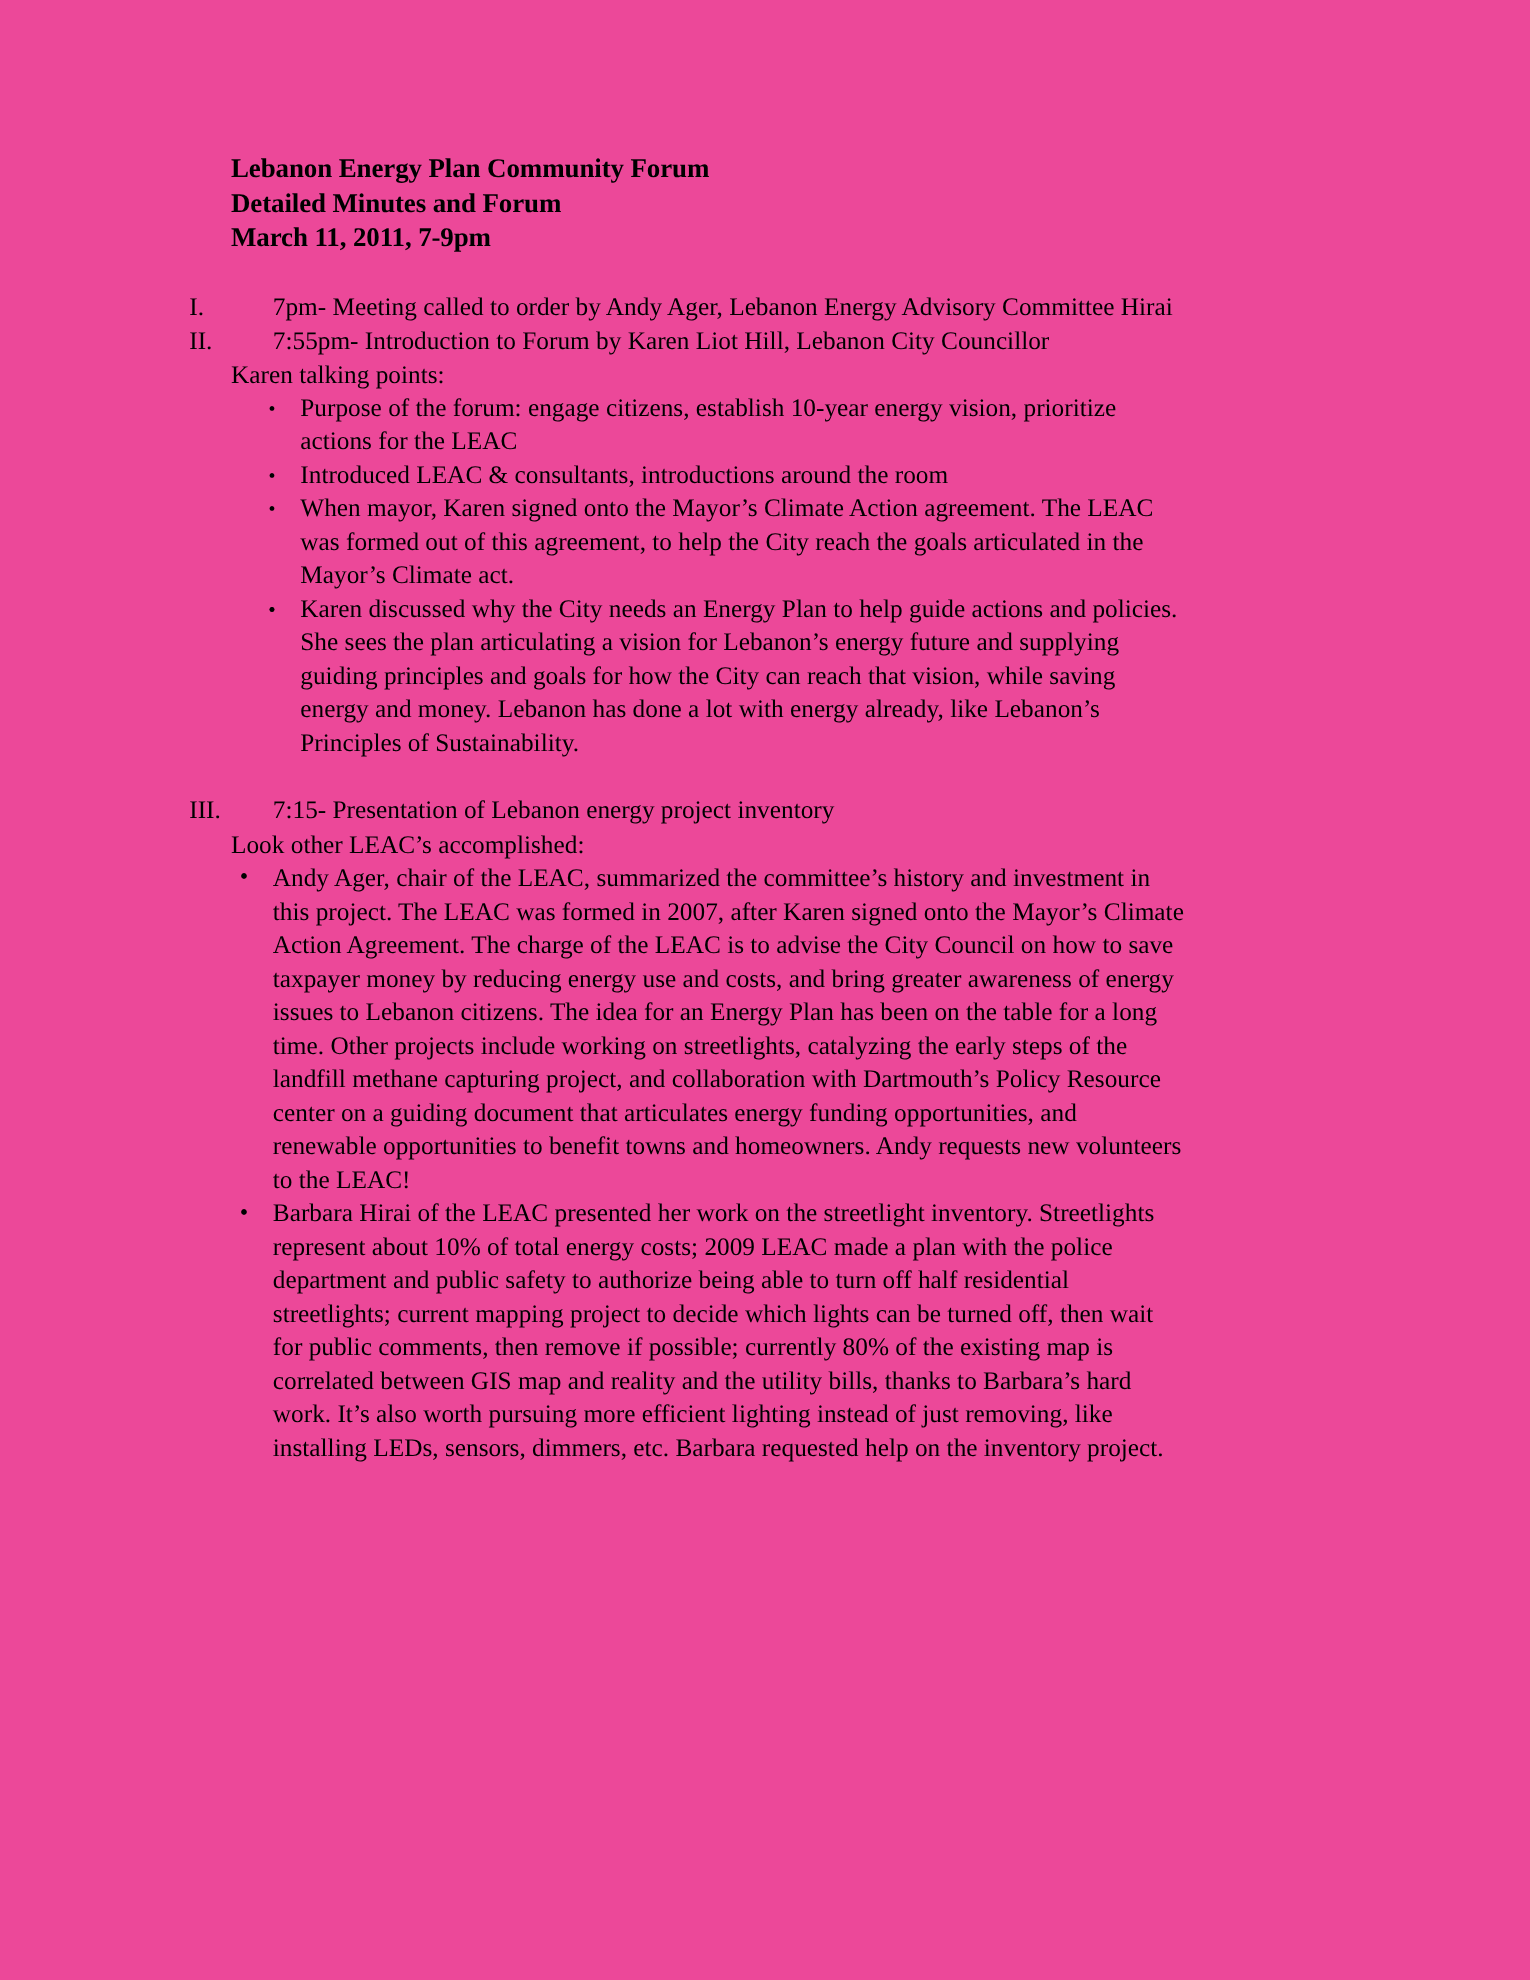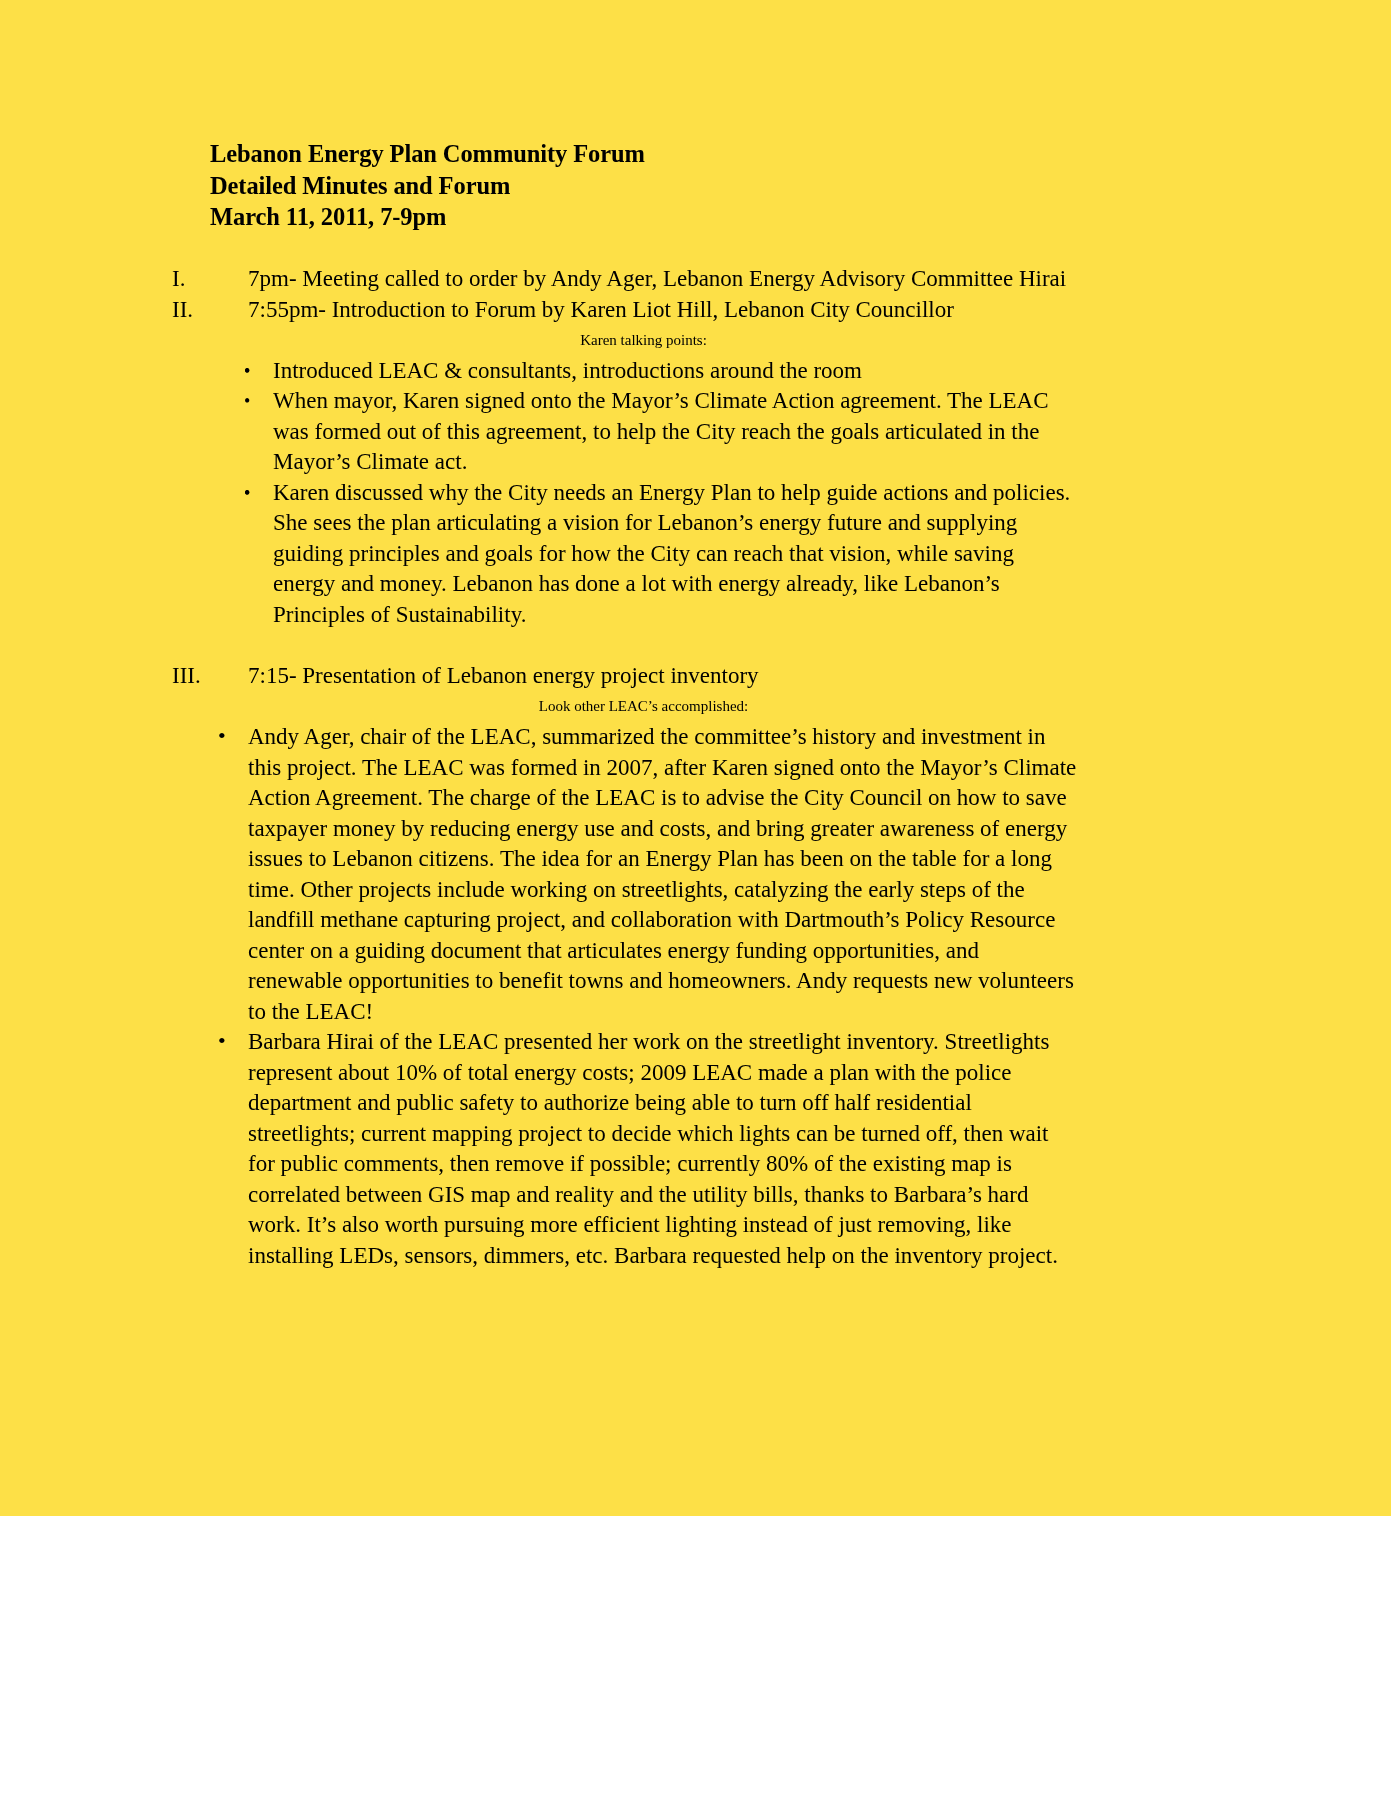--- a/index.html
+++ b/index.html
@@ -11,22 +11,22 @@
   body {
     width: 1391px;
     height: 1800px;
     font-family: "Liberation Serif", "DejaVu Serif", serif;
     color: #000000;
     overflow: hidden;
   }
   .page {
     position: relative;
     width: 1391px;
-    height: 1516px;
-    background: #fde047;
+    height: 1800px;
+    background: #ec4899;
     box-sizing: border-box;
   }
   .content {
     position: absolute;
     left: 172px;
     top: 138px;
     width: 905px;
   }
 
   
@@ -53,24 +53,23 @@
     width: 76px;
     flex: 0 0 76px;
     text-align: left;
   }
   .agenda-text {
     flex: 1 1 auto;
   }
 
   
   .sub-lead {
-    font-size: 15px;
+    font-size: 23px;
     line-height: 31px;
     margin-left: 38px;
-    text-align: center;
   }
 
   
   ul.bullets {
     list-style: none;
     margin: 0;
     padding: 0;
   }
   ul.bullets.level-a {           
     margin-left: 60px;
@@ -126,20 +125,21 @@
 
     <div class="agenda-row">
       <div class="agenda-marker">II.</div>
       <div class="agenda-text">7:55pm- Introduction to Forum by Karen Liot Hill, Lebanon City Councillor</div>
     </div>
     <div class="sub-lead">Karen talking points:</div>
 
     <ul class="bullets level-a">
       <li>
         <span class="dot">•</span>
+        <span>Purpose of the forum: engage citizens, establish 10-year energy vision, prioritize actions for the LEAC</span>
       </li>
       <li>
         <span class="dot">•</span>
         <span>Introduced LEAC &amp; consultants, introductions around the room</span>
       </li>
       <li>
         <span class="dot">•</span>
         <span>When mayor, Karen signed onto the Mayor’s Climate Action agreement. The LEAC was formed out of this agreement, to help the City reach the goals articulated in the Mayor’s Climate act.</span>
       </li>
       <li>

